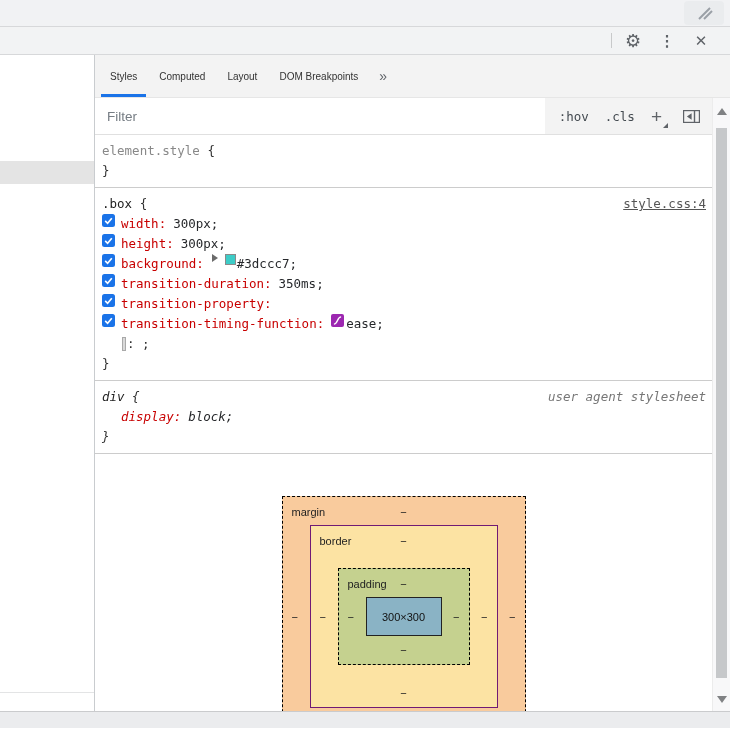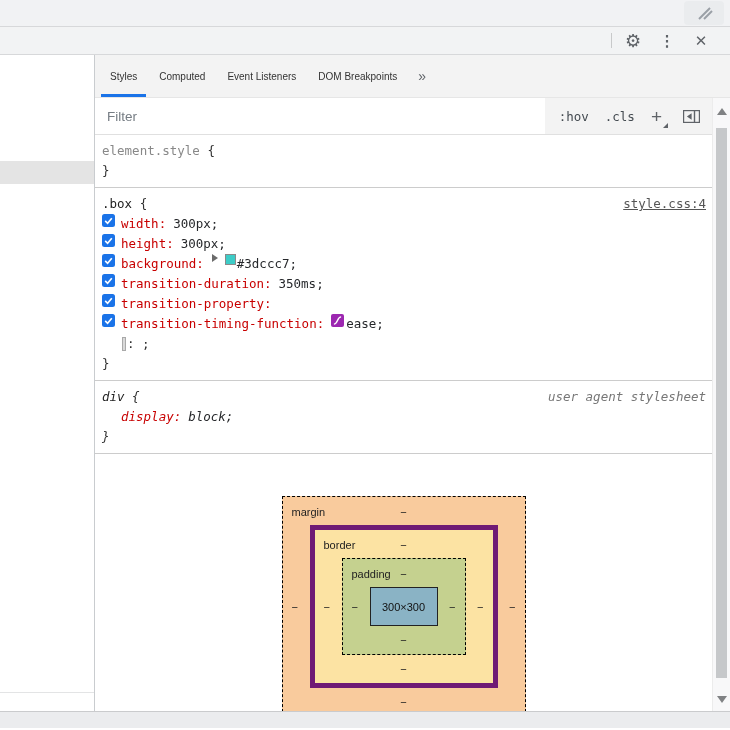--- a/index.html
+++ b/index.html
@@ -129,21 +129,21 @@
   .metrics-wrap { padding-top:42px; display:flex; justify-content:center;
     font-family:"Liberation Sans",sans-serif; }
   .bm-layer { position:relative; }
   .bm-label { position:absolute; top:5px; left:9px; font-size:11px; color:#222; }
   .bm-dash { font-size:11px; color:#222; }
   .bm-dash-top { position:absolute; top:5px; left:50%; transform:translateX(-50%); }
   .bm-dash-bottom { position:absolute; bottom:4px; left:50%; transform:translateX(-50%); }
   .bm-dash-left { position:absolute; left:9px; top:50%; transform:translateY(-50%); }
   .bm-dash-right { position:absolute; right:9px; top:50%; transform:translateY(-50%); }
   .bm-margin  { width:244px; padding:28px 27px; background:#f9cb9d; border:1px dashed #000; }
-  .bm-border  { padding:28px 27px; background:#fce3a3; border:5px solid #701a75; }
+  .bm-border  { padding:42px 27px; background:#fce3a3; border:1px solid #701a75; }
   .bm-padding { padding:28px 27px; background:#c5d18f; border:1px dashed #000; }
   .bm-content {
     height:39px; background:#8ab3c5; border:1px solid #222;
     display:flex; align-items:center; justify-content:center;
     font-size:11px; color:#111;
   }
 
   
   .scrollbar { width:18px; background:#f8f8f9; border-left:1px solid #ececec; position:relative; flex:none; }
   .sb-up {
@@ -196,21 +196,21 @@
   <div class="styles-pane">
 
     <div class="tabbar">
       <div class="tab active">
           <span>Styles</span>
         </div>
       <div class="tab">
           <span>Computed</span>
         </div>
       <div class="tab">
-          <span>Event Listeners</span>
+          <span>Layout</span>
         </div>
       <div class="tab">
           <span>DOM Breakpoints</span>
         </div>
       <div class="tab-overflow">»</div>
     </div>
 
     <div class="body-row">
       <div class="pane-main">
 

